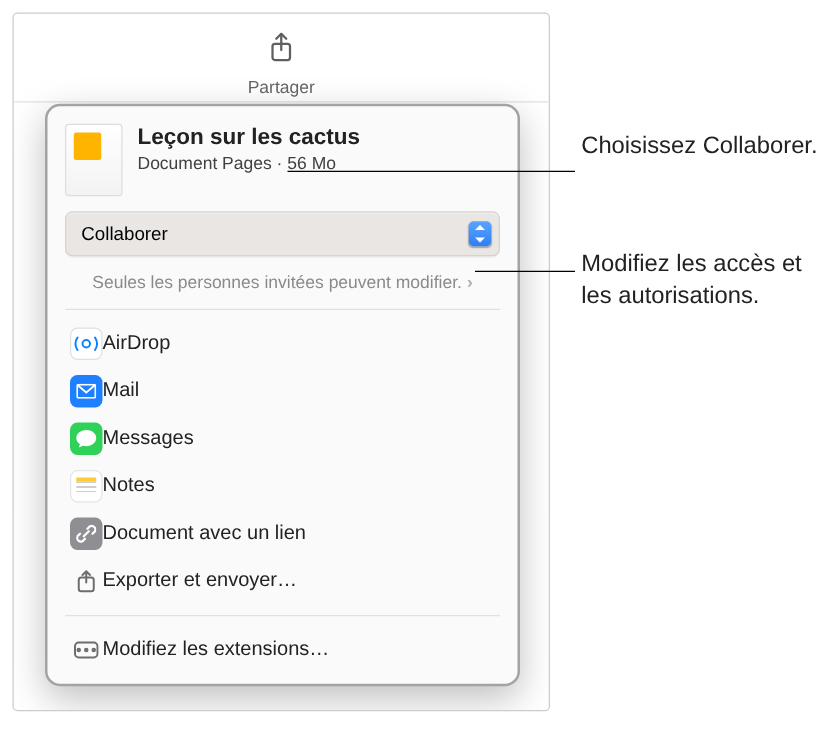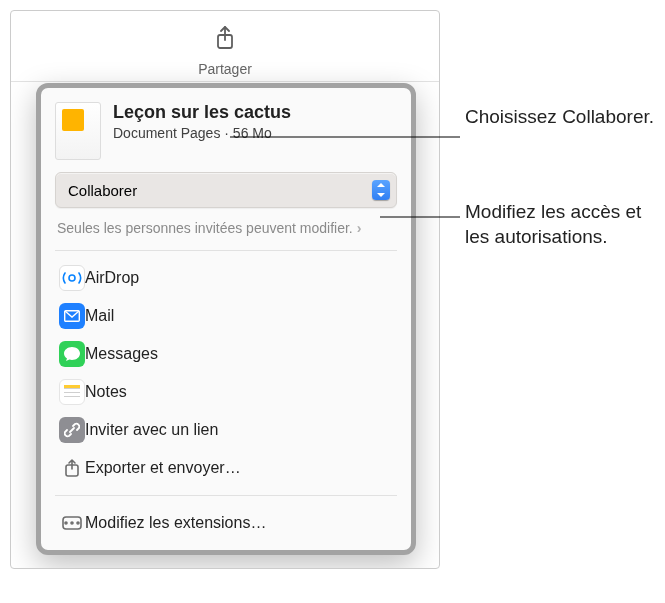--- a/index.html
+++ b/index.html
@@ -44,21 +44,21 @@
     top: 70px;
     left: 0; right: 0;
     border-top: 1px solid #e2e2e2;
   }
   .share-sheet {
     position: absolute;
     top: 72px;
     left: 25px;
     width: 380px;
     background: #fafafa;
-    border: 5px solid #a3a3a3;
+    border: 2px solid #a3a3a3;
     border-radius: 12px;
     box-shadow: 0 10px 30px rgba(0,0,0,0.25);
     padding: 14px 14px 8px;
   }
   .doc-header {
     display: flex;
     gap: 12px;
     align-items: flex-start;
     margin-bottom: 12px;
   }
@@ -124,20 +124,21 @@
     border-top:4px solid #fff;
   }
   .permissions-row {
     display: flex;
     align-items: center;
     margin-top: 10px;
     font-size: 14px;
     color: #8a8a8a;
     cursor: pointer;
     padding: 2px 2px 6px;
+    justify-content: center;
   }
   .permissions-row .chev {
     margin-left: 4px;
     color: #b0b0b0;
     font-weight: 600;
   }
   .sep {
     border: none;
     border-top: 1px solid #e1e1e1;
     margin: 8px 0;
@@ -276,21 +277,21 @@
         </span>
         <span>Notes</span>
       </li>
 
       <li class="share-item">
         <span class="app-icon ic-link">
           <svg width="16" height="16" viewBox="0 0 16 16" fill="none" stroke="#fff" stroke-width="1.8" stroke-linecap="round">
             <path d="M6 10l4-4M7 12l-2 2a3 3 0 01-4-4l2-2M9 4l2-2a3 3 0 014 4l-2 2"></path>
           </svg>
         </span>
-        <span>Inviter avec un lien</span>
+        <span>Document avec un lien</span>
       </li>
 
 
       <li class="share-item">
         <span class="glyph-icon">
           <svg width="20" height="20" viewBox="0 0 20 20" fill="none" stroke="#6d6d6d" stroke-width="1.6" stroke-linecap="round" stroke-linejoin="round">
             <rect x="4" y="7" width="12" height="11" rx="2"></rect>
             <path d="M10 2v9M7 5l3-3 3 3"></path>
           </svg>
         </span>

